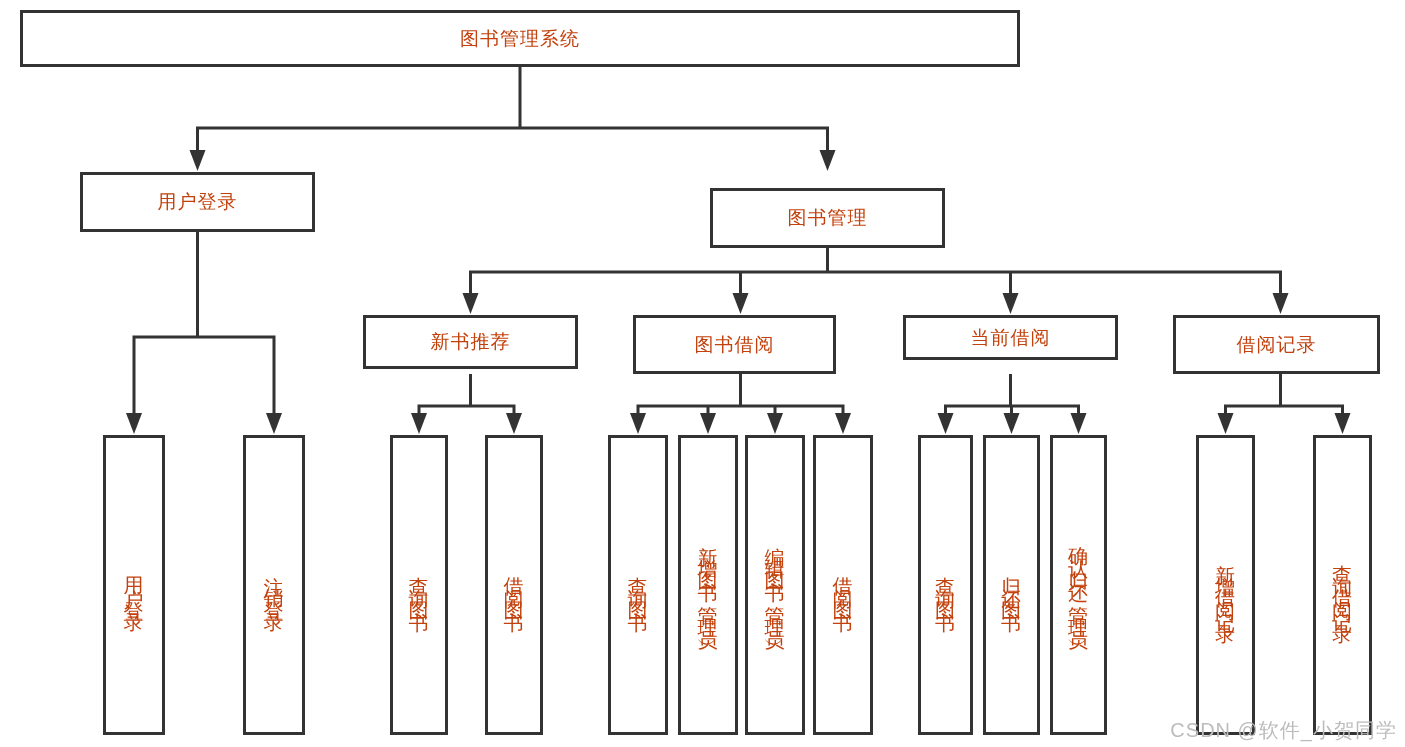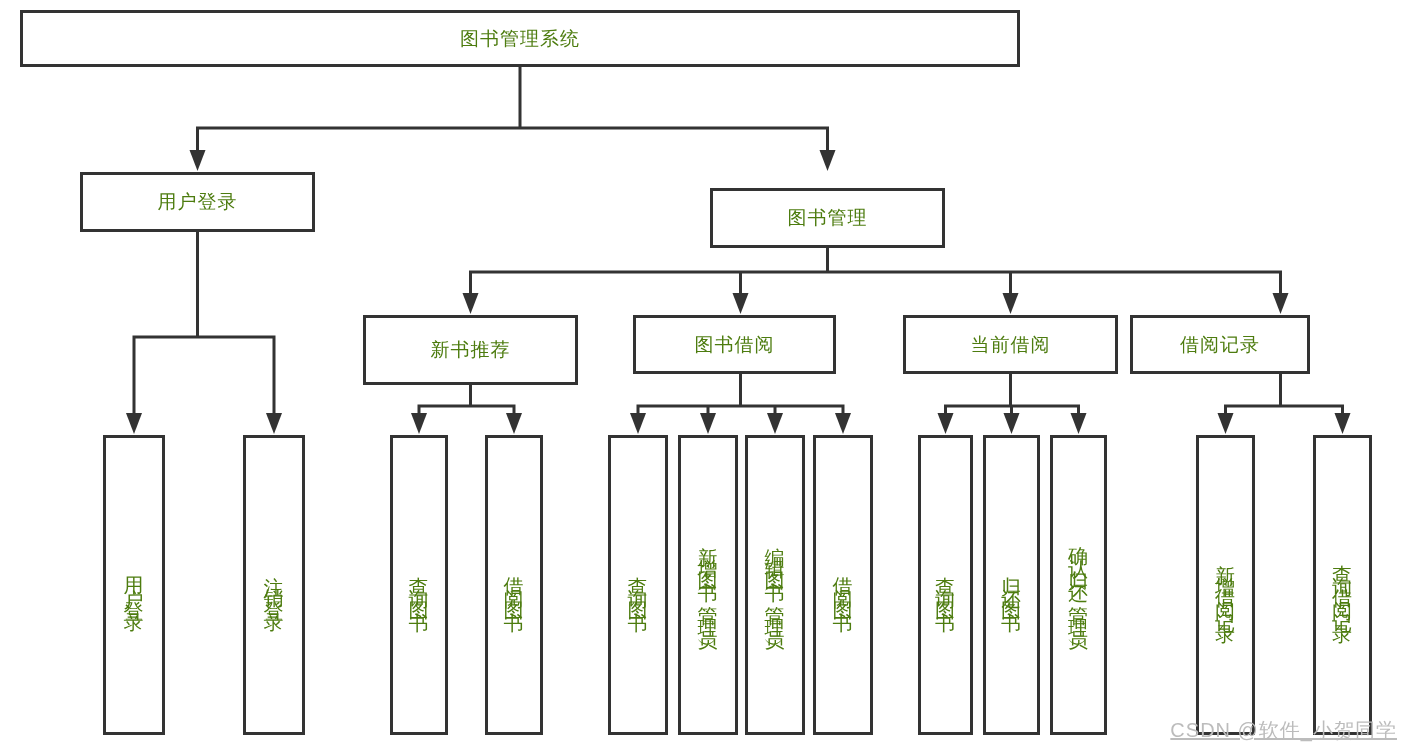--- a/index.html
+++ b/index.html
@@ -32,21 +32,21 @@
     stroke: none;
   }
   .box {
     position: absolute;
     box-sizing: border-box;
     border: 3px solid #333333;
     background: #ffffff;
     display: flex;
     align-items: center;
     justify-content: center;
-    color: #4d7c0f;
+    color: #c2410c;
   }
   .hlabel {
     font-size: 19px;
     letter-spacing: 1px;
     white-space: nowrap;
   }
   .root-label {
     font-size: 19px;
     letter-spacing: 1px;
   }
@@ -59,21 +59,20 @@
     white-space: nowrap;
   }
   .watermark {
     position: absolute;
     right: 8px;
     bottom: 3px;
     font-size: 20px;
     letter-spacing: 1px;
     color: #bcbcbc;
     white-space: nowrap;
-    text-decoration: underline;
   }
 </style>
 </head>
 <body>
 
 <div class="canvas">
 
   <svg class="connectors" viewBox="0 0 1405 747" xmlns="http://www.w3.org/2000/svg">
     <g>
 
@@ -118,30 +117,30 @@
     <span class="root-label">图书管理系统</span>
   </div>
 
   <div class="box" style="left:80px;top:172px;width:235px;height:60px">
     <span class="hlabel">用户登录</span>
   </div>
   <div class="box" style="left:710px;top:188px;width:235px;height:60px">
     <span class="hlabel">图书管理</span>
   </div>
 
-  <div class="box" style="left:363px;top:315px;width:215px;height:70px">
+  <div class="box" style="left:363px;top:315px;width:215px;height:54px">
     <span class="hlabel">新书推荐</span>
   </div>
   <div class="box" style="left:633px;top:315px;width:203px;height:59px">
     <span class="hlabel">图书借阅</span>
   </div>
-  <div class="box" style="left:903px;top:315px;width:215px;height:59px">
+  <div class="box" style="left:903px;top:315px;width:215px;height:45px">
     <span class="hlabel">当前借阅</span>
   </div>
-  <div class="box" style="left:1130px;top:315px;width:180px;height:59px">
+  <div class="box" style="left:1173px;top:315px;width:207px;height:59px">
     <span class="hlabel">借阅记录</span>
   </div>
 
   <div class="box" style="left:103px;top:435px;width:62px;height:300px">
     <span class="vtext">用户登录</span>
   </div>
   <div class="box" style="left:243px;top:435px;width:62px;height:300px">
     <span class="vtext">注销登录</span>
   </div>
 

